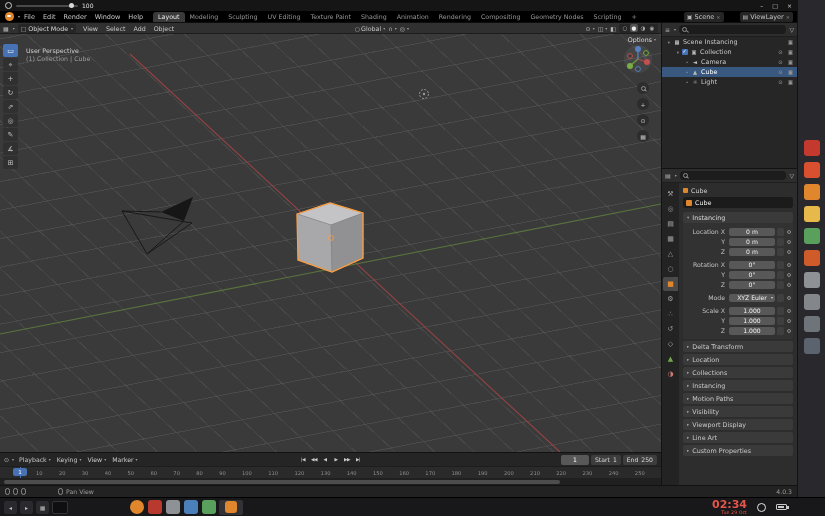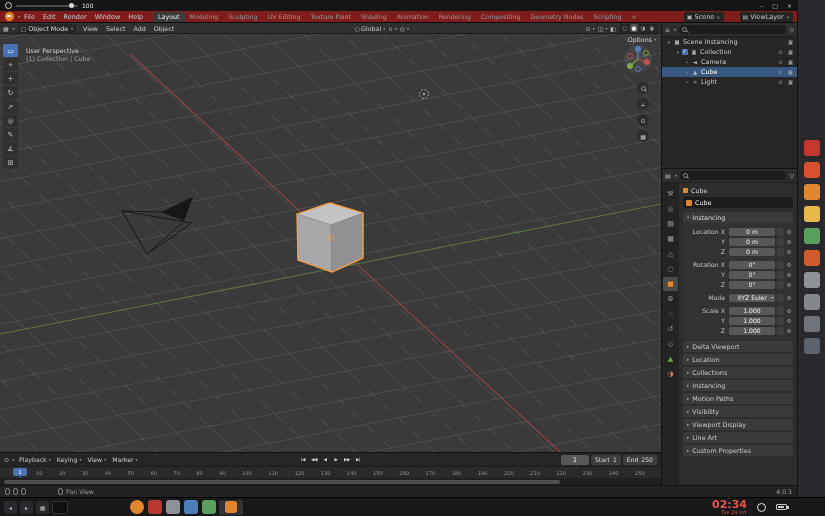--- a/index.html
+++ b/index.html
@@ -14,21 +14,21 @@
             display:flex;align-items:center;padding:0 5px;gap:4px}
   .ring{width:7px;height:7px;border:1.5px solid #cfcfcf;border-radius:50%}
   .slider{width:62px;height:2px;background:#4a4a4a;border-radius:1px;position:relative}
   .slider i{position:absolute;left:53px;top:-2px;width:5px;height:5px;background:#d8d8d8;border-radius:50%}
   .sval{font-size:6px;color:#e2e2e2}
   .tb-title{position:absolute;left:0;right:0;text-align:center;font-size:6.5px;color:#cf9a55}
   .winc{margin-left:auto;display:flex;gap:9px;z-index:2}
   .wc{font-size:6px;color:#cfcfcf}
 
   
-  #topbar{position:absolute;left:0;top:11px;width:797px;height:12px;background:#7f1d1d;
+  #topbar{position:absolute;left:0;top:11px;width:797px;height:12px;background:#000000;
           border-bottom:1px solid #0e0e0e;display:flex;align-items:center;padding:0 2px;font-size:6.5px}
   .blogo{width:9px;height:9px;border-radius:50%;background:#e0862d;margin:0 3px;position:relative;flex:none}
   .blogo::after{content:"";position:absolute;left:2px;top:2.5px;width:3.5px;height:2.5px;background:#fff;border-radius:50%}
   .menus{display:flex}
   .tmenu{padding:0 4px;color:#c8c8c8}
   .wtabs{display:flex;margin-left:6px;overflow:hidden;align-self:flex-end;height:12px;align-items:flex-end}
   .wtab{padding:1px 5px 2px 5px;border-radius:3px 3px 0 0;color:#969696;font-size:6.3px}
   .wtab.active{background:#3a3a3a;color:#ececec}
   .tb-right{margin-left:auto;display:flex;align-items:center;gap:16px;padding-right:2px}
   .selgrp{display:flex;align-items:center;gap:2px;background:#252525;border-radius:2px;height:10px;padding:0 3px}
@@ -521,21 +521,21 @@
             <span class="val">
                 <span>1.000</span>
                 <span class="vcaret"></span>
               </span>
             <span class="mini"></span>
             <span class="minidot"></span>
           </div>
           </div>
         <div>
             <div class="srow">
-              <span>Delta Viewport</span>
+              <span>Delta Transform</span>
             </div>
             <div class="srow">
               <span>Location</span>
             </div>
             <div class="srow">
               <span>Collections</span>
             </div>
             <div class="srow">
               <span>Instancing</span>
             </div>

